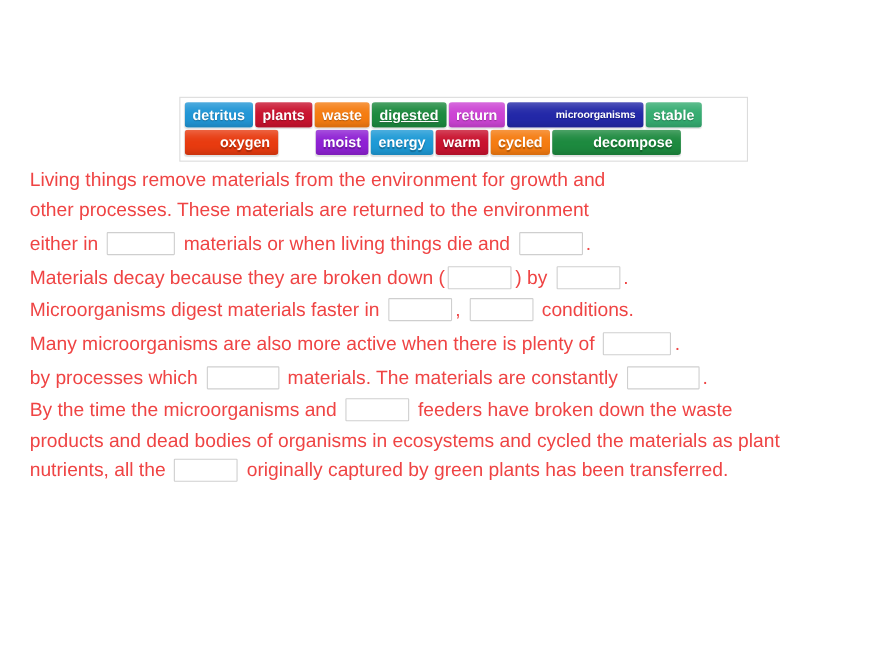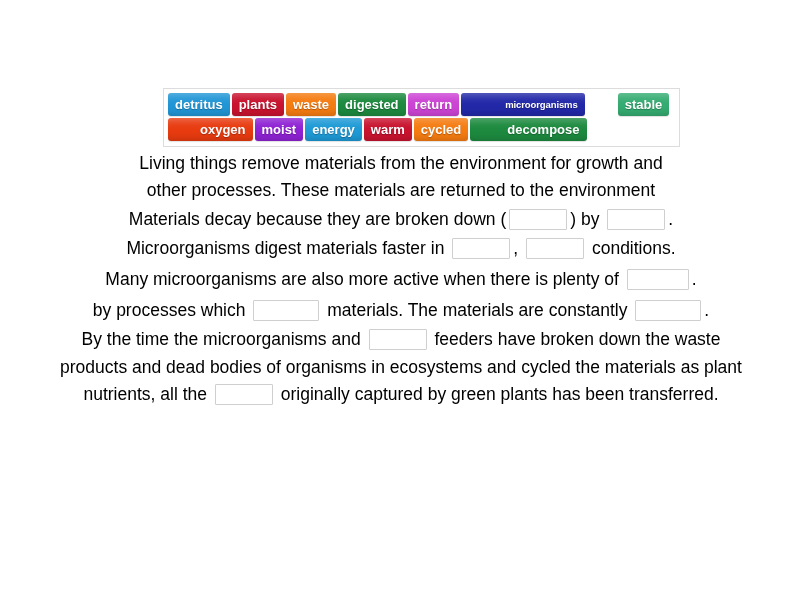--- a/index.html
+++ b/index.html
@@ -58,22 +58,21 @@
   }
   .tile.small { font-size: 9.5px; letter-spacing: -0.1px; }
 
   
   #passage {
     position: absolute;
     left: 27px;
     top: 150px;
     width: 748px;
     font-size: 17.5px;
-    color: #000000;
-    text-align: center;
+    color: #ef4444;
   }
   .ln {
     white-space: nowrap;
     display: block;
   }
   .ln.h26 { height: 26px; line-height: 26px; }
   .ln.h29 { height: 29px; line-height: 29px; }
   .ln.h33 { height: 33px; line-height: 33px; }
 
   .blank {
@@ -94,47 +93,53 @@
 </style>
 </head>
 <body>
 
 <div id="word-bank">
 
   <div class="bank-row">
     <div class="tile" style="background: linear-gradient(rgb(33, 150, 214) 0%, rgb(33, 150, 214) 45%, rgb(33, 150, 214) 100%) rgb(33, 150, 214);">detritus</div>
     <div class="tile" style="background: linear-gradient(rgb(201, 19, 47) 0%, rgb(201, 19, 47) 45%, rgb(201, 19, 47) 100%) rgb(201, 19, 47);">plants</div>
     <div class="tile" style="background: linear-gradient(rgb(245, 124, 17) 0%, rgb(245, 124, 17) 45%, rgb(245, 124, 17) 100%) rgb(245, 124, 17);">waste</div>
-    <div class="tile" style="background: linear-gradient(rgb(29, 138, 63) 0%, rgb(29, 138, 63) 45%, rgb(29, 138, 63) 100%) rgb(29, 138, 63);">digested</div>
+    <div class="tile" style="background: linear-gradient(rgb(29, 138, 63) 0%, rgb(29, 138, 63) 45%, rgb(29, 138, 63) 100%) rgb(29, 138, 63); text-decoration: underline;">digested</div>
     <div class="tile" style="background: linear-gradient(rgb(204, 68, 212) 0%, rgb(204, 68, 212) 45%, rgb(204, 68, 212) 100%) rgb(204, 68, 212);">return</div>
     <div class="tile small" style="background: linear-gradient(rgb(35, 40, 168) 0%, rgb(35, 40, 168) 45%, rgb(35, 40, 168) 100%) rgb(35, 40, 168); padding-left: 44px;">microorganisms</div>
-    <div class="tile" style="background: linear-gradient(rgb(53, 172, 113) 0%, rgb(53, 172, 113) 45%, rgb(53, 172, 113) 100%) rgb(53, 172, 113); margin-left: 31px;">stable</div>
+    <div class="tile" style="background: linear-gradient(rgb(53, 172, 113) 0%, rgb(53, 172, 113) 45%, rgb(53, 172, 113) 100%) rgb(53, 172, 113);">stable</div>
   </div>
 
   <div class="bank-row">
     <div class="tile" style="background: linear-gradient(rgb(232, 59, 16) 0%, rgb(232, 59, 16) 45%, rgb(232, 59, 16) 100%) rgb(232, 59, 16); padding-left: 32px;">oxygen</div>
-    <div class="tile" style="background: linear-gradient(rgb(143, 34, 212) 0%, rgb(143, 34, 212) 45%, rgb(143, 34, 212) 100%) rgb(143, 34, 212);">moist</div>
+    <div class="tile" style="background: linear-gradient(rgb(143, 34, 212) 0%, rgb(143, 34, 212) 45%, rgb(143, 34, 212) 100%) rgb(143, 34, 212); margin-left: 32px;">moist</div>
     <div class="tile" style="background: linear-gradient(rgb(30, 154, 214) 0%, rgb(30, 154, 214) 45%, rgb(30, 154, 214) 100%) rgb(30, 154, 214);">energy</div>
     <div class="tile" style="background: linear-gradient(rgb(201, 19, 47) 0%, rgb(201, 19, 47) 45%, rgb(201, 19, 47) 100%) rgb(201, 19, 47);">warm</div>
     <div class="tile" style="background: linear-gradient(rgb(245, 124, 17) 0%, rgb(245, 124, 17) 45%, rgb(245, 124, 17) 100%) rgb(245, 124, 17);">cycled</div>
     <div class="tile" style="background: linear-gradient(rgb(29, 138, 63) 0%, rgb(29, 138, 63) 45%, rgb(29, 138, 63) 100%) rgb(29, 138, 63); padding-left: 37px;">decompose</div>
   </div>
 
 </div>
 
 <div id="passage">
 
   <span class="ln h26">
     <span>Living things remove materials from the environment for growth and</span>
   </span>
 
   <span class="ln h29">
     <span>other processes. These materials are returned to the environment</span>
   </span>
 
+  <span class="ln h33">
+    <span>either in</span>
+    <span class="blank w62" title=""></span>
+    <span>materials or when living things die and</span>
+    <span class="blank w58" title=""></span><span>.</span>
+  </span>
 
   <span class="ln h29">
     <span>Materials decay because they are broken down (</span><span class="blank w58" title=""></span><span>) by</span>
     <span class="blank w58" title=""></span><span>.</span>
   </span>
 
   <span class="ln h29">
     <span>Microorganisms digest materials faster in</span>
     <span class="blank w58" title=""></span><span>,</span>
     <span class="blank w58" title=""></span>

